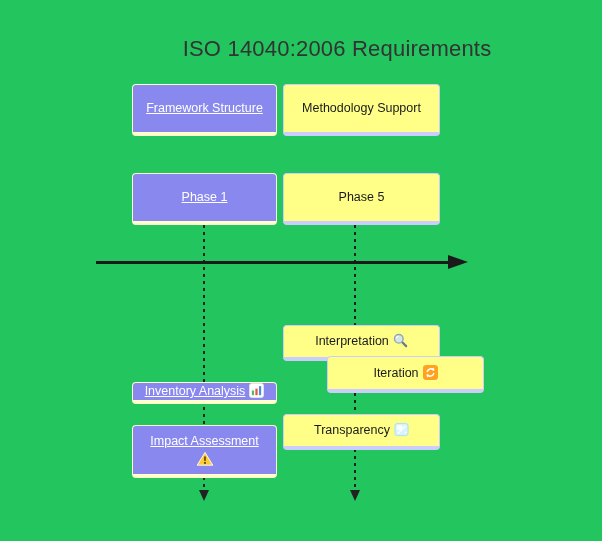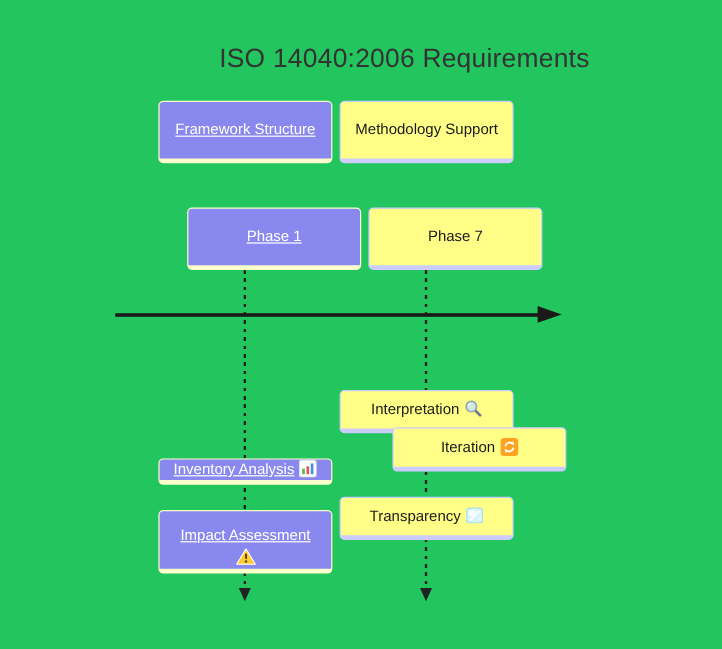--- a/index.html
+++ b/index.html
@@ -19,26 +19,26 @@
   }
   .purple {
     background:#8888ee; color:#ffffff;
     border:1px solid #ffffcc; border-bottom:4px solid #ffffcc;
   }
   .yellow {
     background:#ffff88; color:#1a1a1a;
     border:1px solid #ccccff; border-bottom:4px solid #ccccff;
   }
   .col-l { left:132px; width:145px;text-decoration:underline; }
-  .col-r { left:283px; width:145px; }
+  .col-r { left:283px; width:157px; }
   .row-header { top:84px;  height:52px; }
-  .row-phase  { top:173px; height:52px;margin-left:24px; }
+  .row-phase  { top:173px; height:52px; }
   #node-goal-scope      { top:325px; height:50px; }
   #node-inventory       { top:382px; height:22px; }
-  #node-impact          { top:425px; height:53px;align-items:flex-end; }
+  #node-impact          { top:425px; height:53px; }
   #node-interpretation  { top:325px; height:36px; }
   #node-iteration       { top:356px; height:37px;margin-left:44px; }
   #node-transparency    { top:414px; height:36px; }
 
   .icon { display:inline-block; vertical-align:-3px; margin-left:4px; line-height:0; }
   .icon-below { display:block; margin-top:1px; line-height:0; }
 
   
   .timeline-line {
     position:absolute; left:96px; top:261px; width:354px; height:3px;
@@ -83,21 +83,21 @@
     <span>Framework Structure</span>
   </div>
   <div class="box yellow col-r row-header">
     <span>Methodology Support</span>
   </div>
 
   <div class="box purple col-l row-phase">
     <span>Phase 1</span>
   </div>
   <div class="box yellow col-r row-phase">
-    <span>Phase 7</span>
+    <span>Phase 5</span>
   </div>
 
 
   <div class="box purple col-l" id="node-inventory">
     <span>
       <span>Inventory Analysis</span><span class="icon"><svg width="15" height="15" viewBox="0 0 16 16">
             <rect x="0.5" y="0.5" width="15" height="15" rx="2.5" fill="#ffffff" stroke="#e3e3e3"></rect>
             <rect x="3" y="8" width="2.4" height="5" fill="#5cb85c"></rect>
             <rect x="6.8" y="6" width="2.4" height="7" fill="#e2574c"></rect>
             <rect x="10.6" y="3.4" width="2.4" height="9.6" fill="#4a90d9"></rect>

